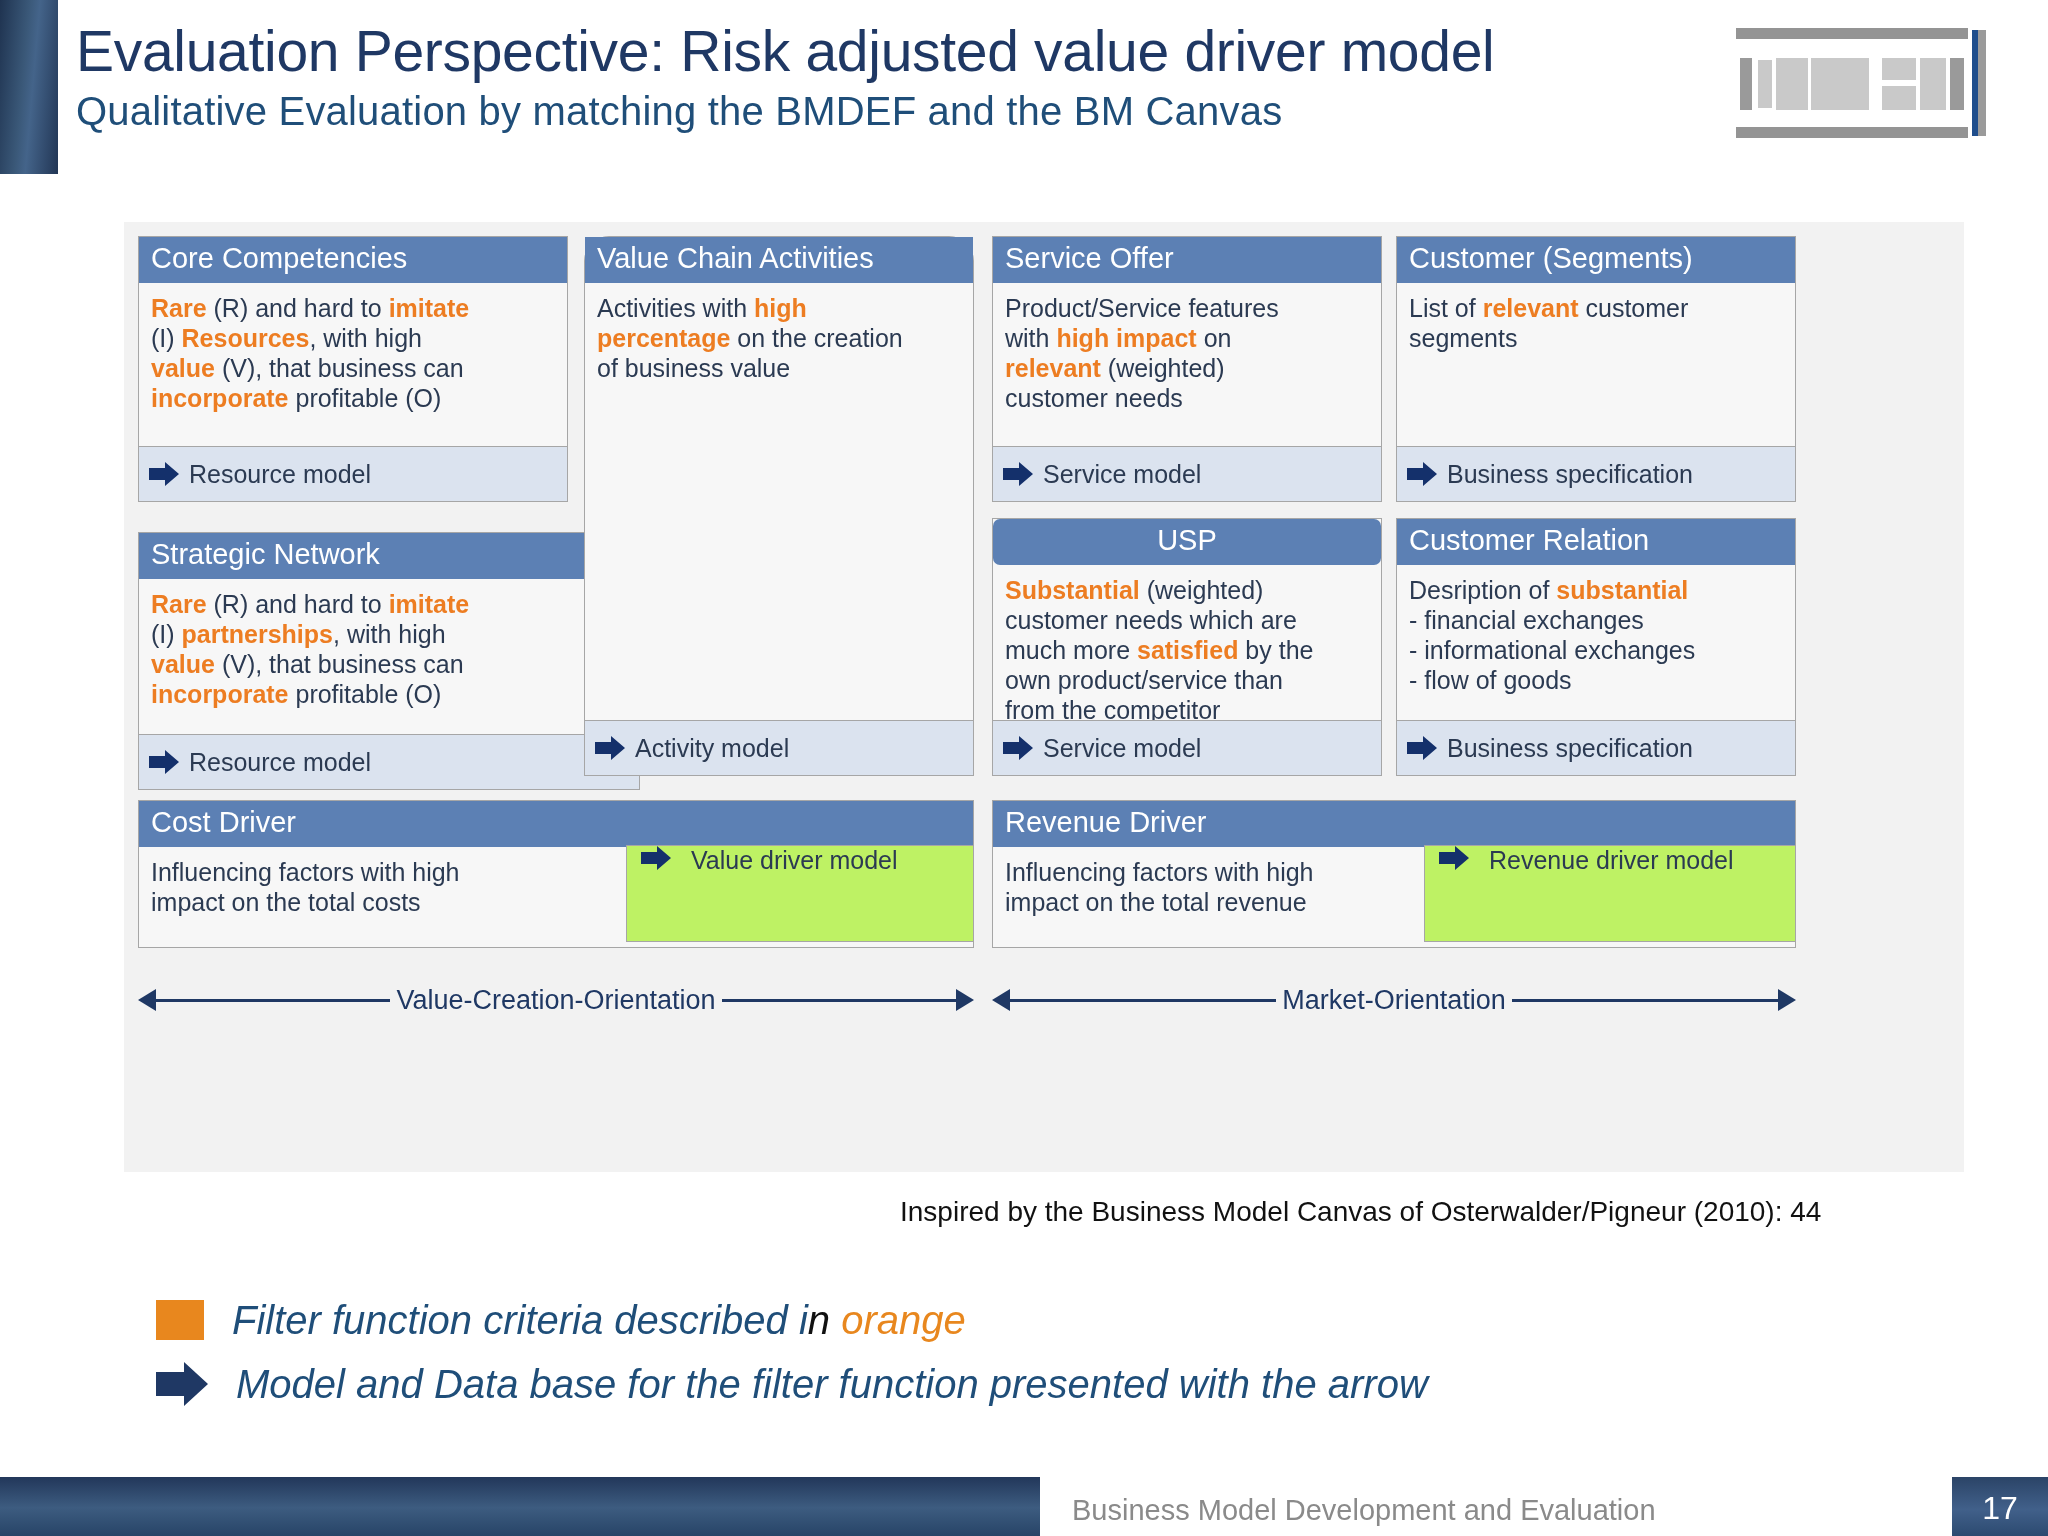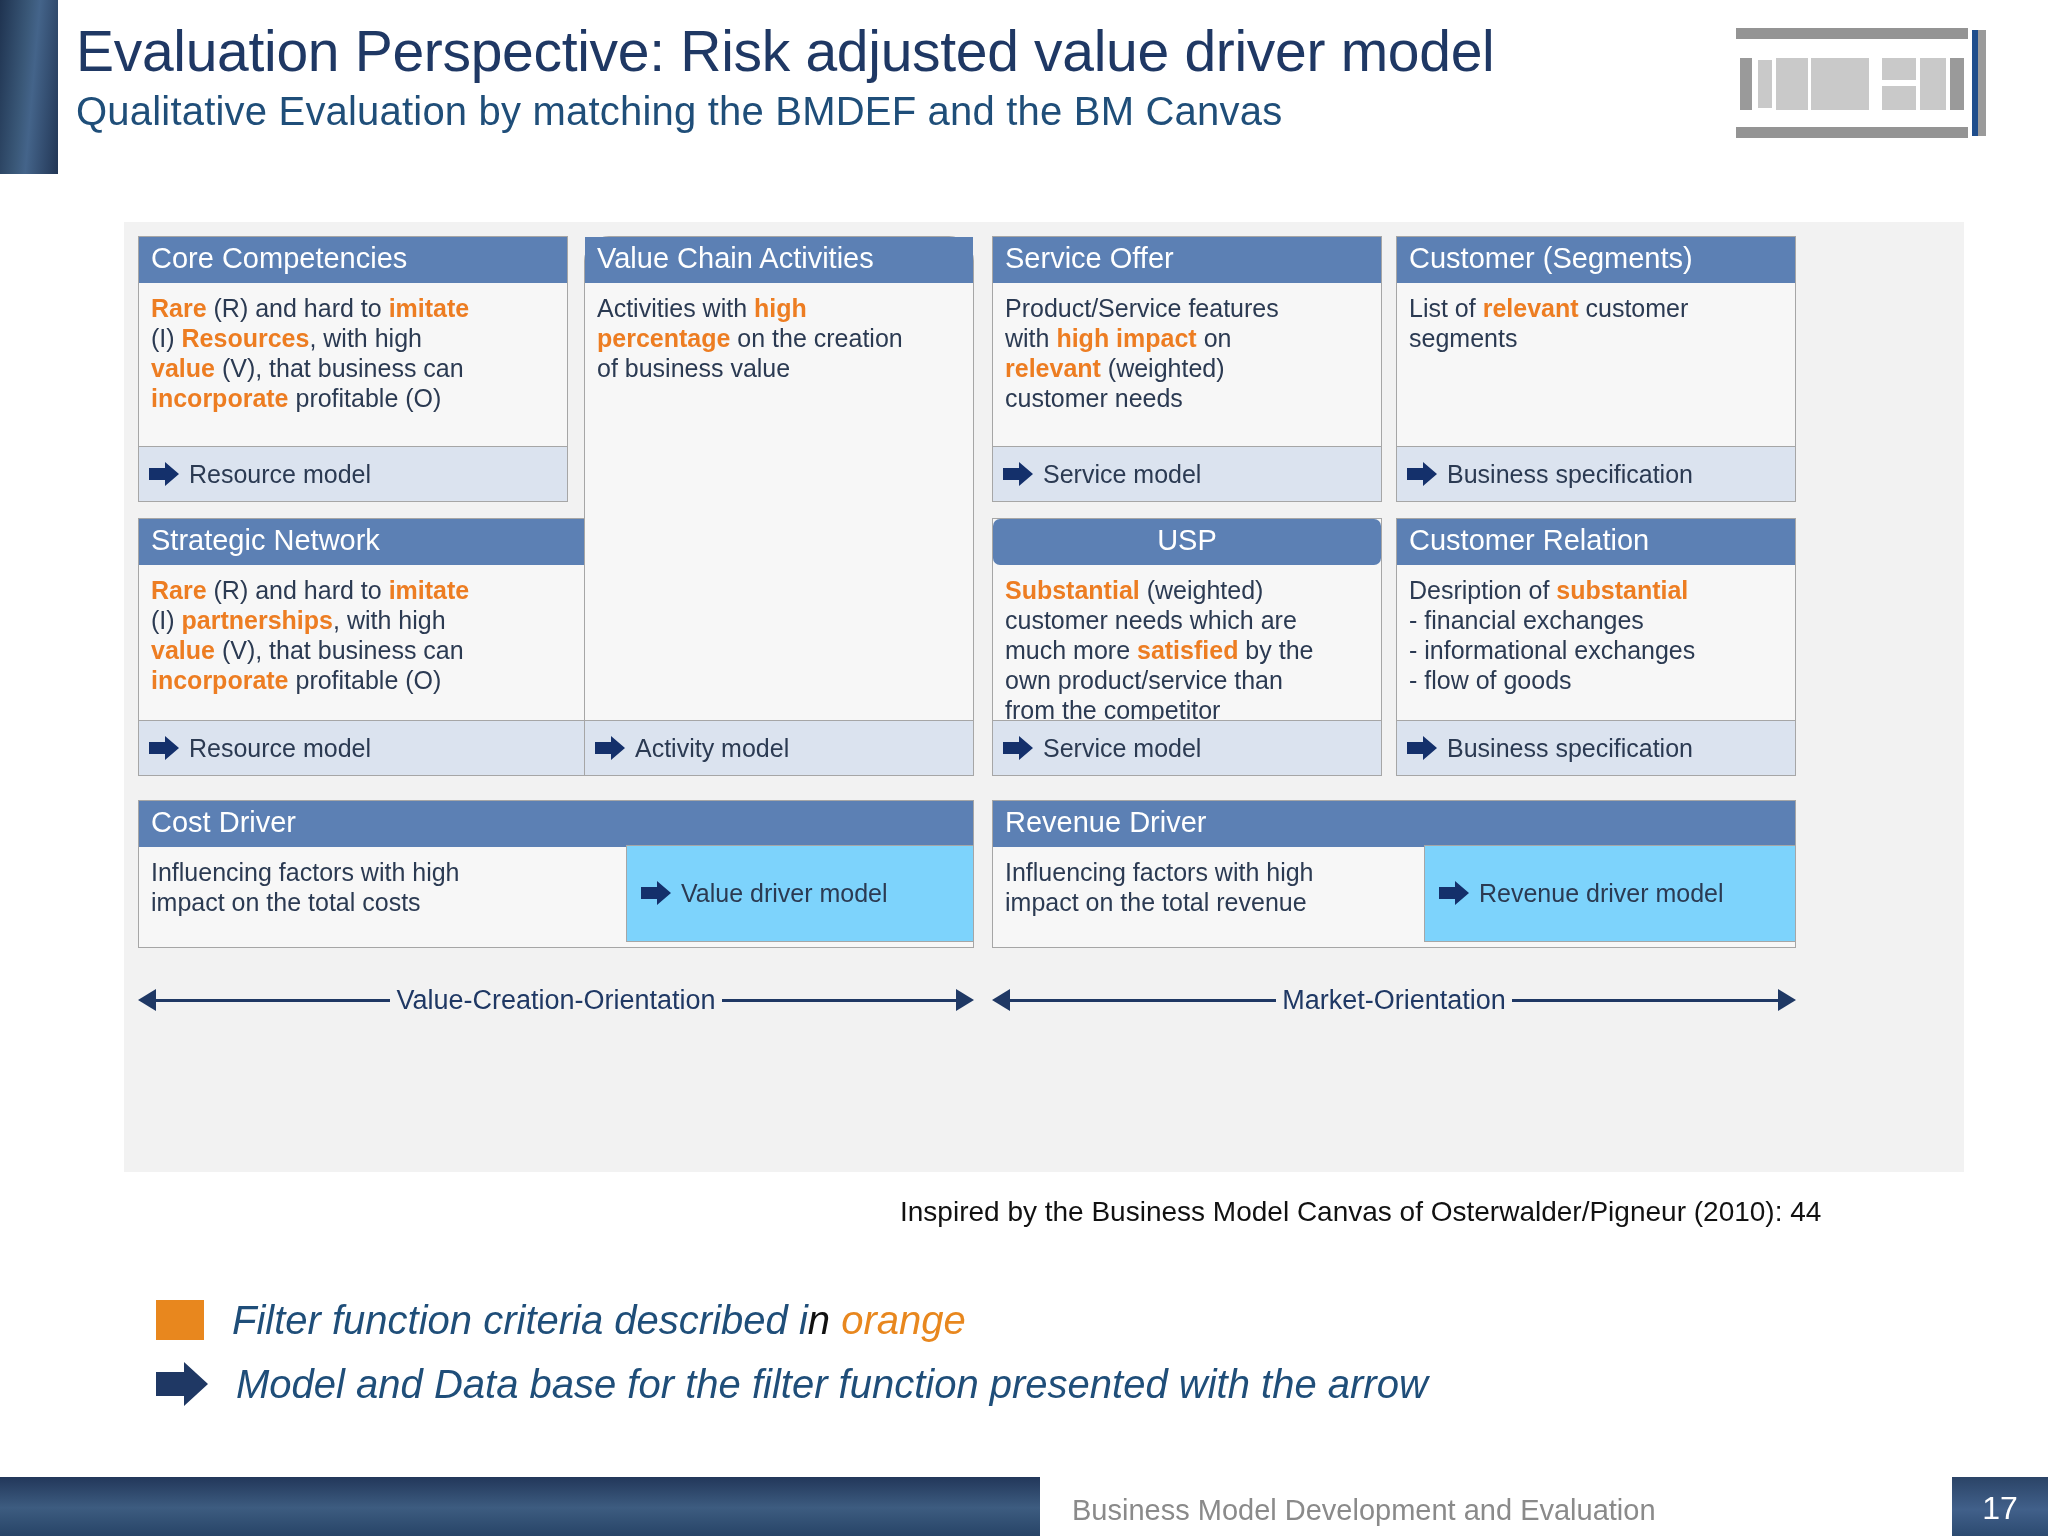--- a/index.html
+++ b/index.html
@@ -76,36 +76,36 @@
     font-size: 25px; color: #2b3a52;
   }
   .model-strip .lbl { margin-left: 10px; }
 
   
   .arrow-glyph { display: inline-block; width: 30px; height: 24px; position: relative; flex: 0 0 auto; }
   .arrow-glyph svg { display: block; }
 
   
   #box-core        { left: 14px;  top: 14px;  width: 430px; height: 266px; }
-  #box-strategic   { left: 14px;  top: 296px; width: 502px; height: 258px; }
+  #box-strategic   { left: 14px;  top: 310px; width: 502px; height: 258px; }
   #box-valuechain  { left: 460px; top: 14px;  width: 390px; height: 540px; border-radius: 25px; }
   #box-serviceoffer{ left: 868px; top: 14px;  width: 390px; height: 266px; }
   #box-usp         { left: 868px; top: 296px; width: 390px; height: 258px; }
   #box-customerseg { left: 1272px;top: 14px;  width: 400px; height: 266px; }
   #box-custrelation{ left: 1272px;top: 296px; width: 400px; height: 258px; }
   #box-costdriver  { left: 14px;  top: 578px; width: 836px; height: 148px; }
   #box-revdriver   { left: 868px; top: 578px; width: 804px; height: 148px; }
 
   
   .driver-row { display: flex; align-items: stretch; }
   .driver-row .driver-text { flex: 1; padding: 10px 12px; font-size: 25px; color: #2b3a52; line-height: 1.22; }
   .driver-chip {
-    width: 348px; background:#7dd3fc; border:1px solid #a6a6a6;
-    display:flex; align-items:center; padding-left: 14px;
-    font-size: 25px; color:#2b3a52; margin:-2px -1px -14px 0;
+    width: 348px; background:#bef264; border:1px solid #a6a6a6;
+    display:flex; padding-left: 14px;
+    font-size: 25px; color:#2b3a52; margin:-2px -1px -14px 0;gap:10px;
   }
   #box-revdriver .driver-chip { width: 372px; }
   .driver-chip .lbl { margin-left: 10px; }
 
   
   .orient { position: absolute; height: 44px; display: flex; align-items: center; }
   #orient-value  { left: 14px;  top: 756px; width: 836px; }
   #orient-market { left: 868px; top: 756px; width: 804px; }
   .orient .aline { flex: 1; height: 3px; background: #1f3864; }
   .orient .alabel { font-size: 27px; color: #1f3864; padding: 0 6px; white-space: nowrap; }

